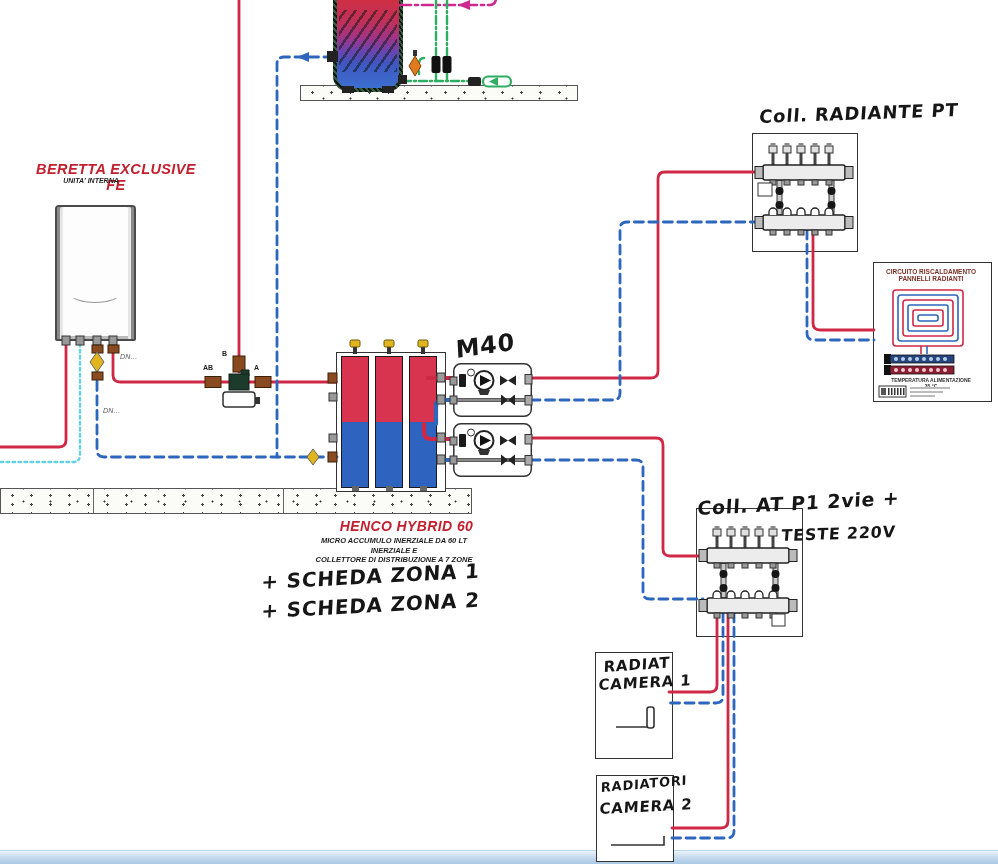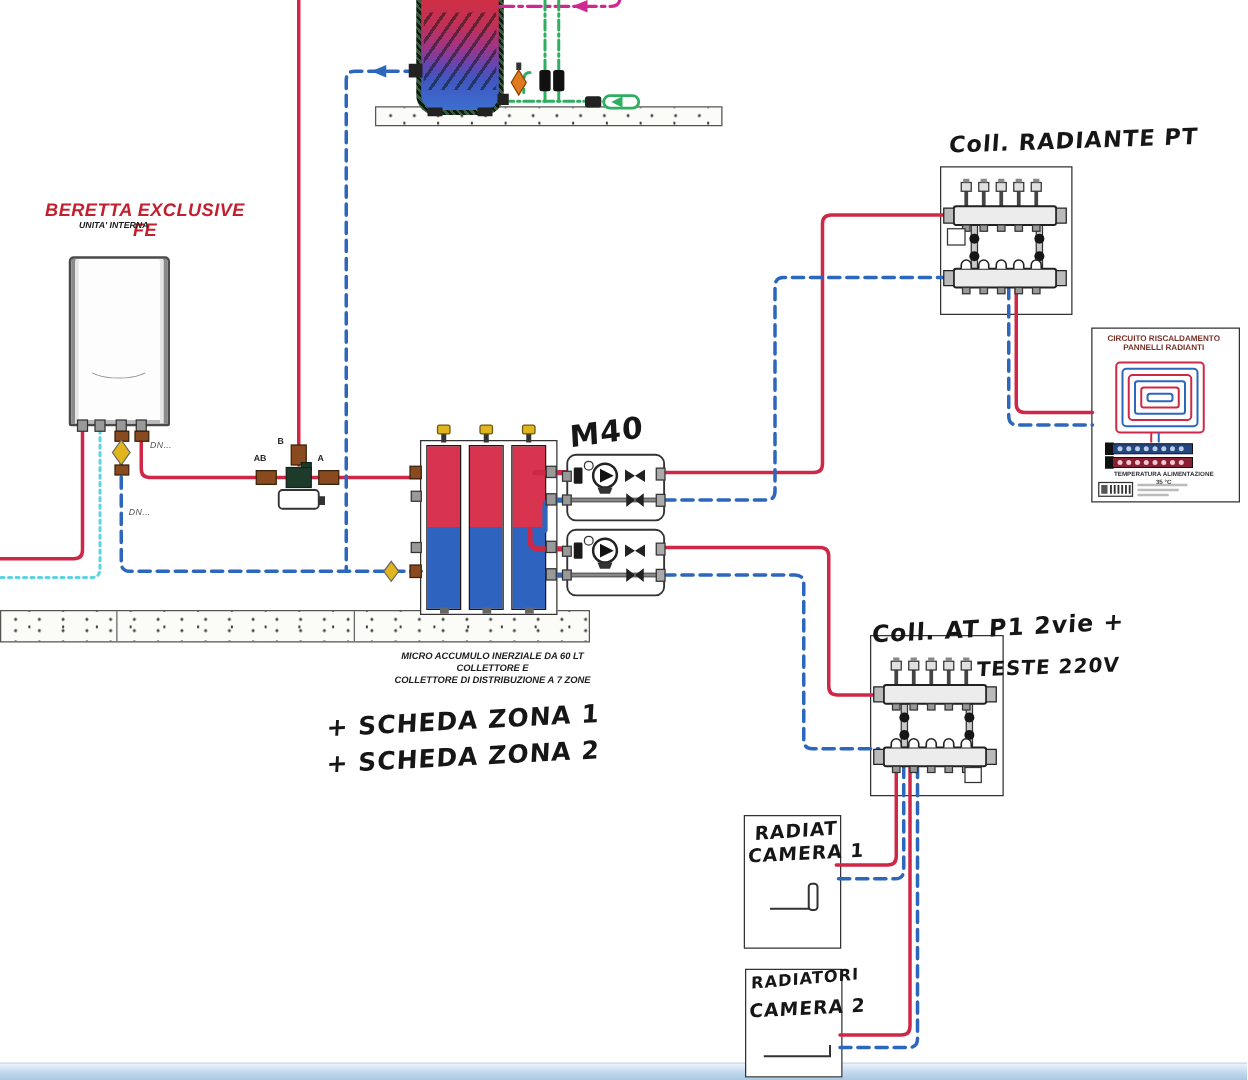--- a/index.html
+++ b/index.html
@@ -346,22 +346,23 @@
   <div class="abs print-red" style="left:0;top:161px;width:182px;text-align:center;font-size:14.5px;letter-spacing:.4px;z-index:4">BERETTA EXCLUSIVE FE</div>
   <div class="abs print-small" style="left:0;top:177px;width:182px;text-align:center;font-size:7px;z-index:4">UNITA' INTERNA</div>
   <div class="abs dn" style="left:120px;top:353px;z-index:4">DN...</div>
   <div class="abs dn" style="left:103px;top:407px;z-index:4">DN...</div>
 
   <div class="abs portlbl" style="left:203px;top:364px;z-index:4">AB</div>
   <div class="abs portlbl" style="left:254px;top:364px;z-index:4">A</div>
   <div class="abs portlbl" style="left:222px;top:350px;z-index:4">B</div>
 
   <div class="abs" style="left:270px;top:518px;width:248px;text-align:center;z-index:4">
+    <div class="print-red" style="font-size:14px;letter-spacing:.4px">HENCO  HYBRID 60</div>
     <div class="print-small" style="font-size:7.5px;line-height:9.5px;margin-top:2px">MICRO ACCUMULO INERZIALE DA 60 LT</div>
-    <div class="print-small" style="font-size:7.5px;line-height:9.5px">COLLETTORE E</div>
+    <div class="print-small" style="font-size:7.5px;line-height:9.5px">INERZIALE E</div>
     <div class="print-small" style="font-size:7.5px;line-height:9.5px">COLLETTORE DI DISTRIBUZIONE A 7 ZONE</div>
   </div>
 
   <div class="abs hw" style="left:455px;top:336px;font-size:24px;transform:rotate(-8deg) skewX(-5deg);z-index:4">M40</div>
   <div class="abs hw skew" style="left:262px;top:570px;font-size:20px;z-index:4">+ SCHEDA ZONA 1</div>
   <div class="abs hw skew" style="left:262px;top:599px;font-size:20px;z-index:4">+ SCHEDA ZONA 2</div>
   <div class="abs hw" style="left:760px;top:106px;font-size:18px;transform:rotate(-2deg) skewX(-6deg);z-index:4">Coll. RADIANTE PT</div>
   <div class="abs hw" style="left:698px;top:497px;font-size:19px;transform:rotate(-3deg) skewX(-6deg);z-index:4">Coll. AT P1 2vie +</div>
   <div class="abs hw" style="left:782px;top:526px;font-size:16px;transform:rotate(-2deg) skewX(-6deg);z-index:4">TESTE 220V</div>
   <div class="abs hw" style="left:604px;top:658px;font-size:15px;transform:rotate(-4deg) skewX(-6deg);z-index:4">RADIAT</div>

